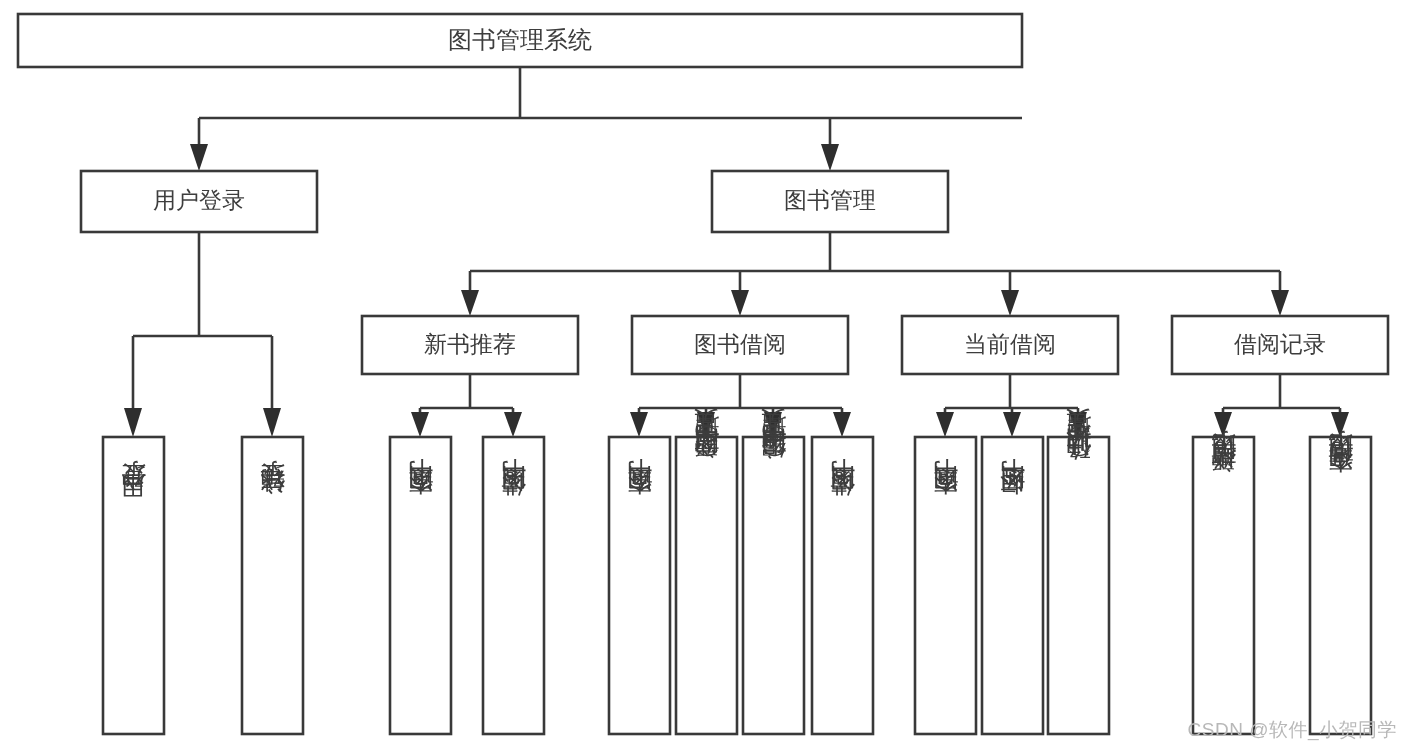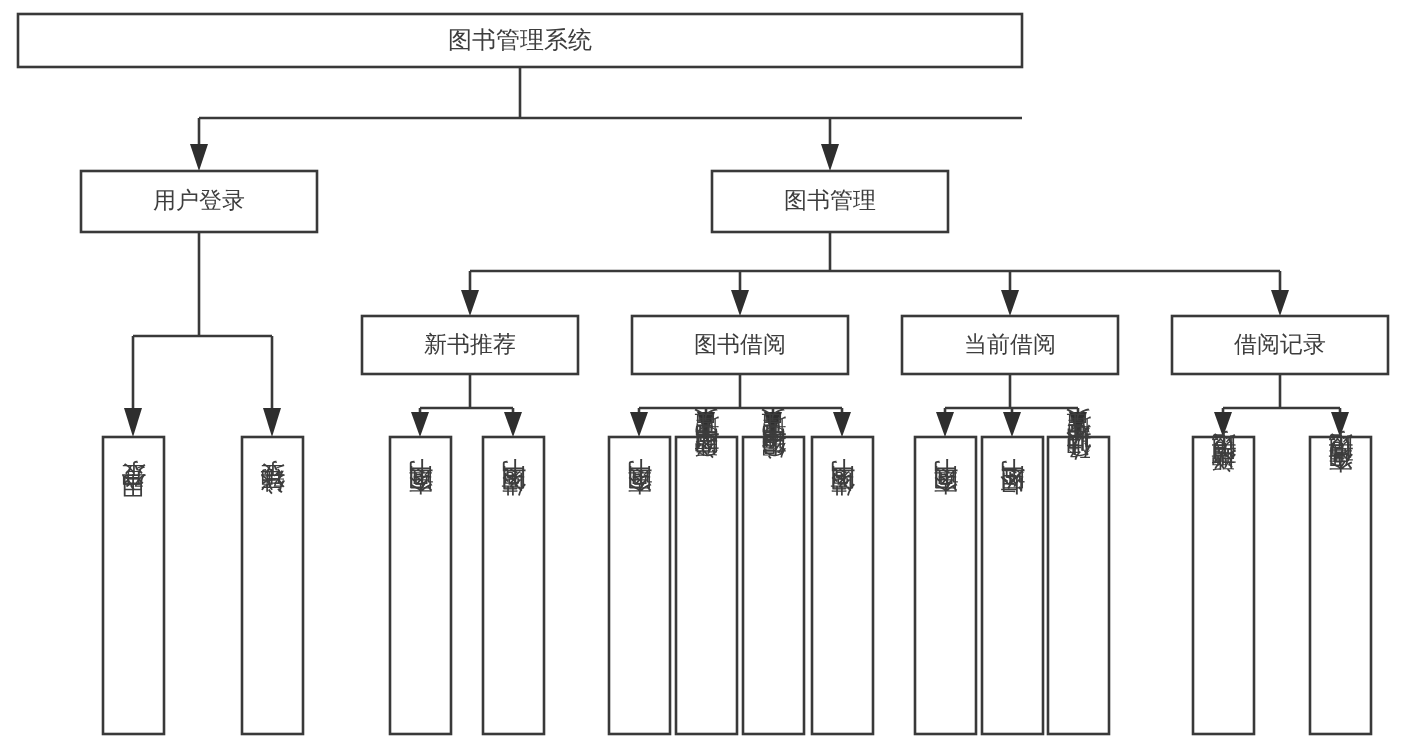--- a/index.html
+++ b/index.html
@@ -252,14 +252,15 @@
     <span class="leaf-label">确认归还（管理员）</span>
   </div>
 
   <div class="leaf-label-wrap" style="left:1193px; top:470px; width:61px; height:264px;">
     <span class="leaf-label">新增借阅记录</span>
   </div>
   <div class="leaf-label-wrap" style="left:1310px; top:470px; width:61px; height:264px;">
     <span class="leaf-label">查询借阅记录</span>
   </div>
 
+  <div class="watermark">CSDN @软件_小贺同学</div>
 
 </div>
 
 </body></html>

